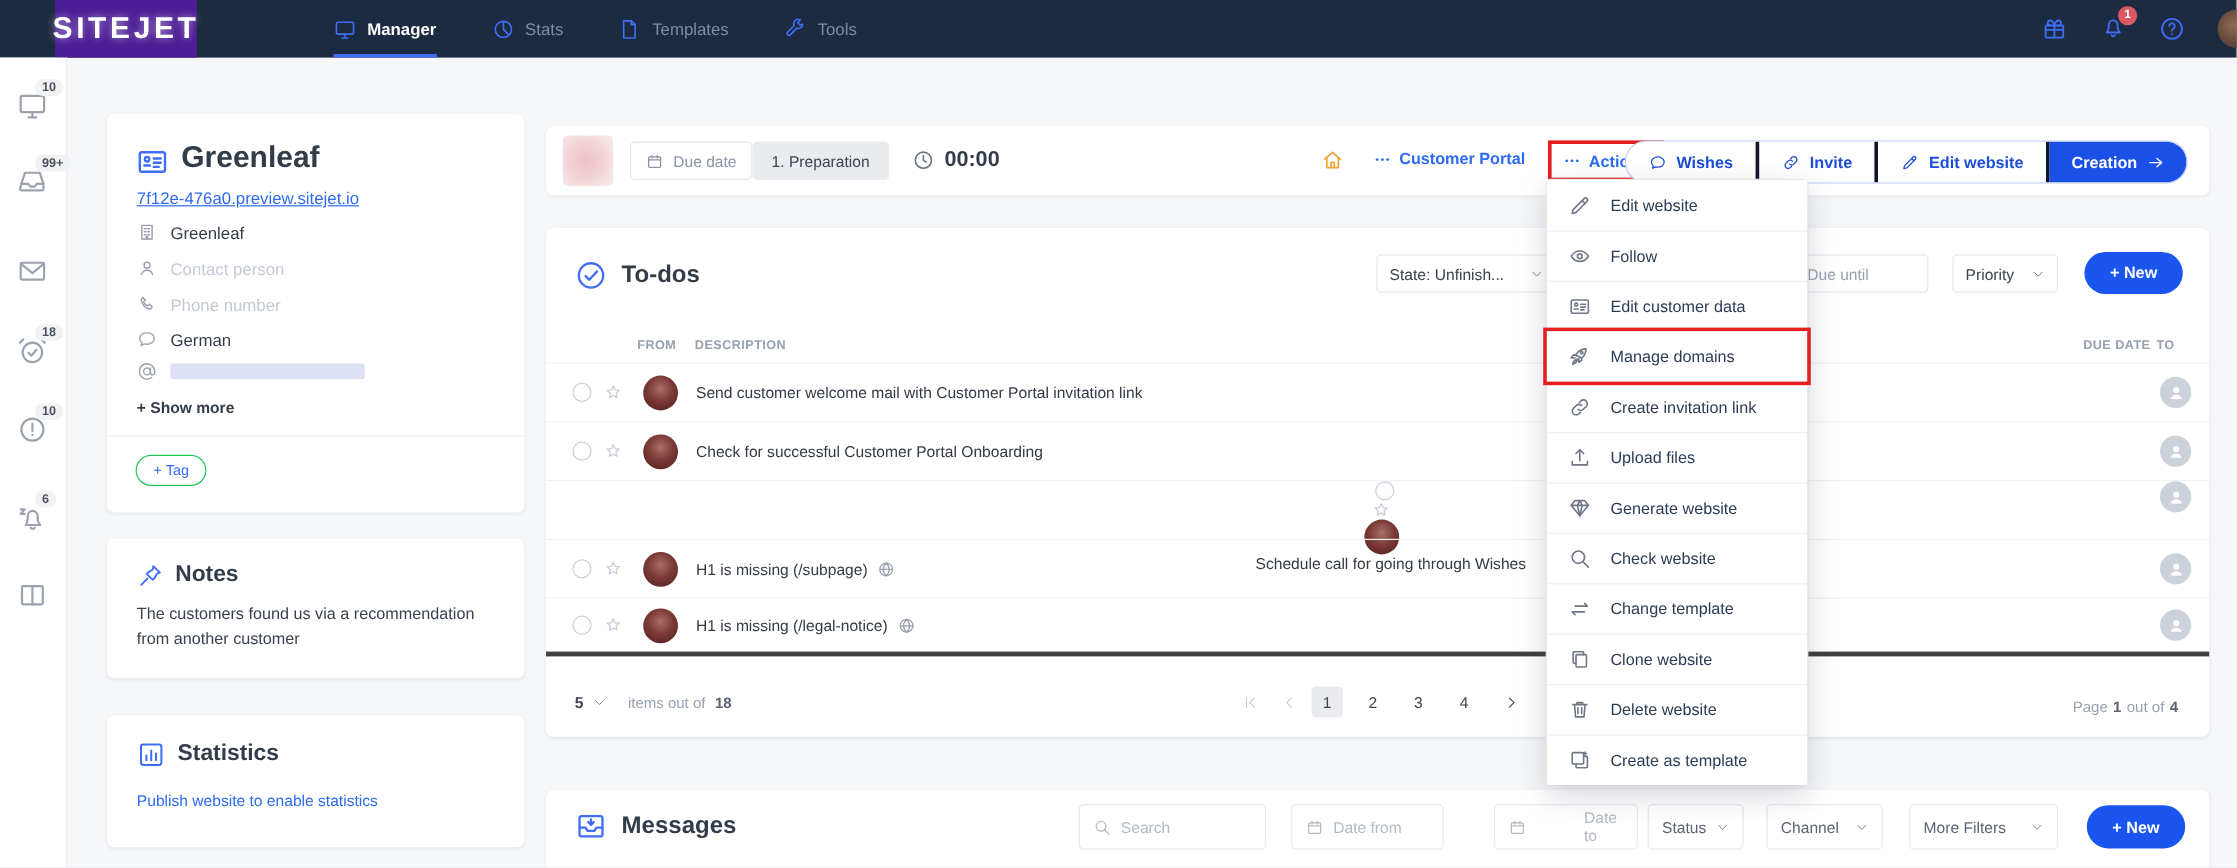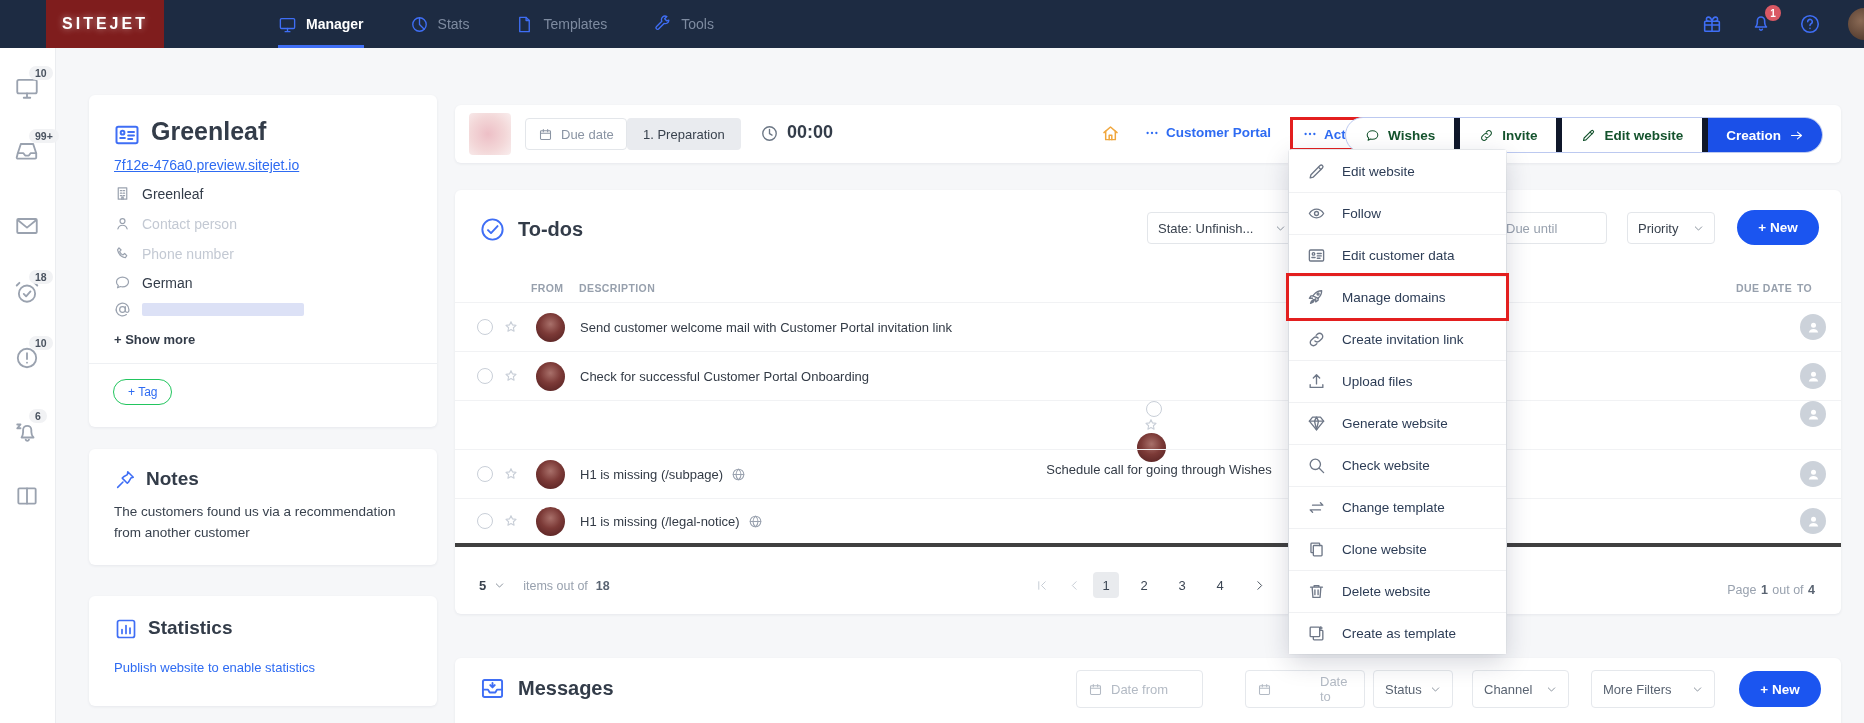--- a/index.html
+++ b/index.html
@@ -5,22 +5,22 @@
   html,body{margin:0;padding:0;background:#e9eaee;}
   .stage{position:relative;width:1864px;height:723px;overflow:hidden;background:#f6f7f9;
          font-family:"Liberation Sans",sans-serif;color:#333c49;}
   .abs{position:absolute;}
   .flexr{display:flex;align-items:center;}
   .ic{display:inline-block;flex:none;}
   .ic svg{width:100%;height:100%;display:block;}
 
   
   .topnav{position:absolute;left:0;top:0;width:1864px;height:48px;background:#1d2b42;}
-  .logo{position:absolute;left:46px;top:0;width:118px;height:48px;background:#7f1d1d;
-        color:#fff;font-weight:bold;font-size:16px;letter-spacing:3px;display:flex;
+  .logo{position:absolute;left:46px;top:0;width:118px;height:48px;background:#4c1d95;
+        color:#fff;font-weight:bold;font-size:25px;letter-spacing:3px;display:flex;
         align-items:center;justify-content:center;text-shadow:0 0 7px rgba(255,255,255,.55);}
   .navitems{position:absolute;left:278px;top:0;height:48px;display:flex;gap:46px;}
   .navitem{display:flex;align-items:center;gap:9px;height:48px;color:#7e8ba0;font-size:14px;cursor:pointer;box-sizing:border-box;}
   .navitem .ic{width:19px;height:19px;color:#3f6ef5;}
   .navitem.active{color:#fff;font-weight:bold;border-bottom:3px solid #3f6ef5;padding-top:3px;}
   .navright{position:absolute;right:0;top:0;height:48px;display:flex;align-items:center;gap:27px;padding-right:0;}
   .navright .ic{width:22px;height:22px;color:#3f6ef5;cursor:pointer;}
   .bellwrap{position:relative;}
   .navbadge{position:absolute;top:-6px;right:-9px;background:#d95864;color:#fff;font-size:10px;
             font-weight:bold;border-radius:50%;width:16px;height:16px;display:flex;align-items:center;justify-content:center;}
@@ -56,21 +56,21 @@
           padding:0 12px;font-size:13px;color:#8a94a3;background:#fff;box-sizing:border-box;cursor:pointer;}
   .graybtn{height:32px;background:#e9ebef;border-radius:4px;display:flex;align-items:center;
            padding:0 16px;font-size:13px;color:#39424e;cursor:pointer;}
   .timer{font-size:18px;font-weight:bold;color:#333c49;}
   .bluetext{color:#2e6bf2;font-size:13.5px;font-weight:bold;cursor:pointer;display:flex;align-items:center;gap:7px;}
   .bluetext .ic{width:14px;height:14px;}
   .redbox{box-shadow:0 0 0 3px #e31f1f;}
   .btngroup{position:absolute;right:18px;top:12px;height:34px;display:flex;border:1px solid #bcc9f0;
             border-radius:18px;overflow:hidden;background:#fff;}
   .seg{display:flex;align-items:center;gap:8px;padding:0 19px;font-size:13.5px;font-weight:bold;
-       color:#14532d;border-right:6px solid #0f172a;cursor:pointer;}
+       color:#1d4ed8;border-right:3px solid #0f172a;cursor:pointer;}
   .seg .ic{width:15px;height:15px;}
   .seg.primary{background:#1b50e8;color:#fff;border-right:none;padding:0 18px;}
 
   
   .ddbox{position:absolute;height:32px;border:1px solid #e3e6ea;border-radius:4px;background:#fff;
          display:flex;align-items:center;justify-content:space-between;padding:0 10px;
          font-size:13px;color:#39424e;box-sizing:border-box;cursor:pointer;}
   .ddbox .chev{width:11px;height:11px;color:#6b7684;}
   .newbtn{position:absolute;height:35px;background:#1b55f0;color:#fff;border-radius:18px;
           display:flex;align-items:center;justify-content:center;font-size:13.5px;font-weight:bold;cursor:pointer;}
@@ -585,20 +585,29 @@
   <div class="card" style="left:455px;top:658px;width:1386px;height:110px;">
     <span class="ic abs" style="left:24px;top:17px;width:27px;height:27px;color:#3f6ef5;">
         <svg viewBox="0 0 24 24" fill="none" stroke="currentColor" stroke-width="1.7" stroke-linecap="round" stroke-linejoin="round">
           <rect x="3.5" y="4.5" width="17" height="15" rx="1.5"></rect>
           <path d="M3.5 13h4.5l1.5 2.5h5L16 13h4.5"></path>
           <path d="M12 7v3.5M10 9l2 2 2-2"></path>
         </svg>
       </span>
     <div class="abs cardtitle" style="left:63px;top:19px;font-size:20px;">Messages</div>
 
+    <div class="msgbox" style="left:444px;top:12px;width:156px;">
+      <span class="ic">
+          <svg viewBox="0 0 24 24" fill="none" stroke="currentColor" stroke-width="1.7" stroke-linecap="round" stroke-linejoin="round">
+            <circle cx="10.5" cy="10.5" r="6.5"></circle>
+            <path d="M15.5 15.5L21 21"></path>
+          </svg>
+        </span>
+      <span class="ph">Search</span>
+    </div>
     <div class="msgbox" style="left:621px;top:12px;width:127px;">
       <span class="ic">
           <svg viewBox="0 0 24 24" fill="none" stroke="currentColor" stroke-width="1.7" stroke-linecap="round" stroke-linejoin="round">
             <rect x="4" y="6" width="16" height="14" rx="1.5"></rect>
             <path d="M4 10h16M8.5 4v3.5M15.5 4v3.5"></path>
           </svg>
         </span>
       <span class="ph">Date from</span>
     </div>
     <div class="msgbox" style="left:790px;top:12px;width:120px;gap:48px;">

